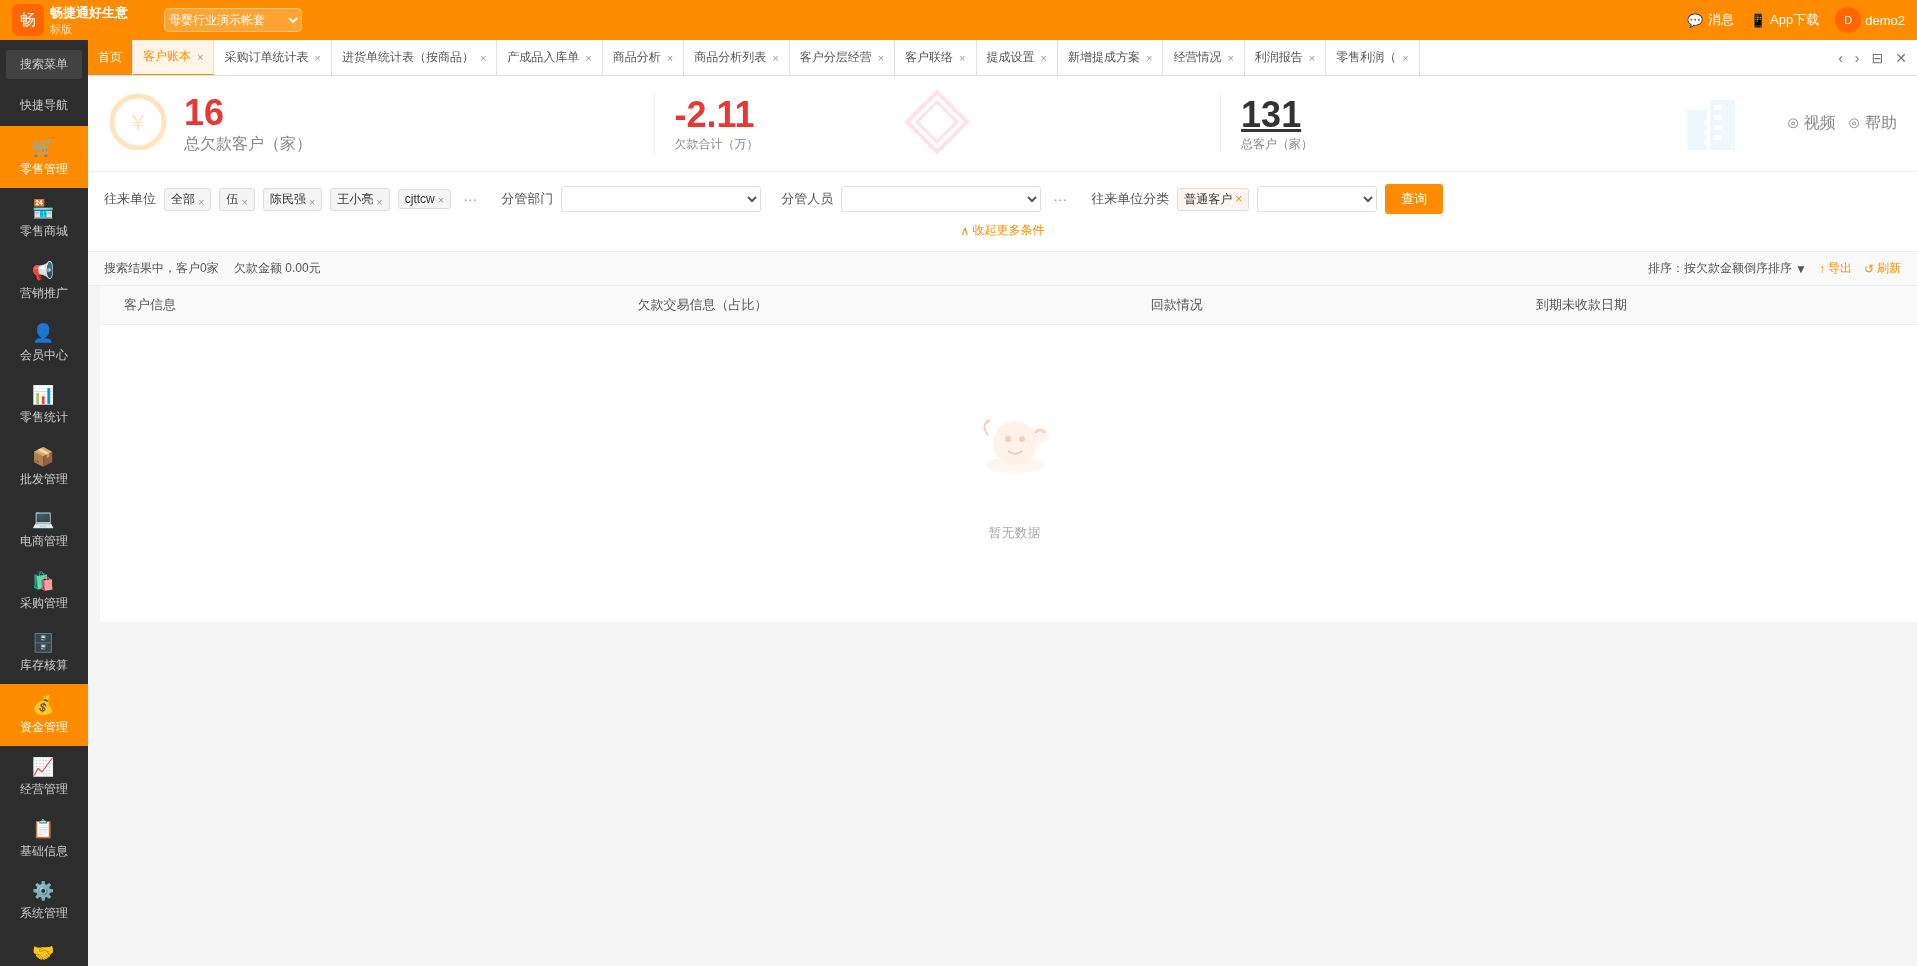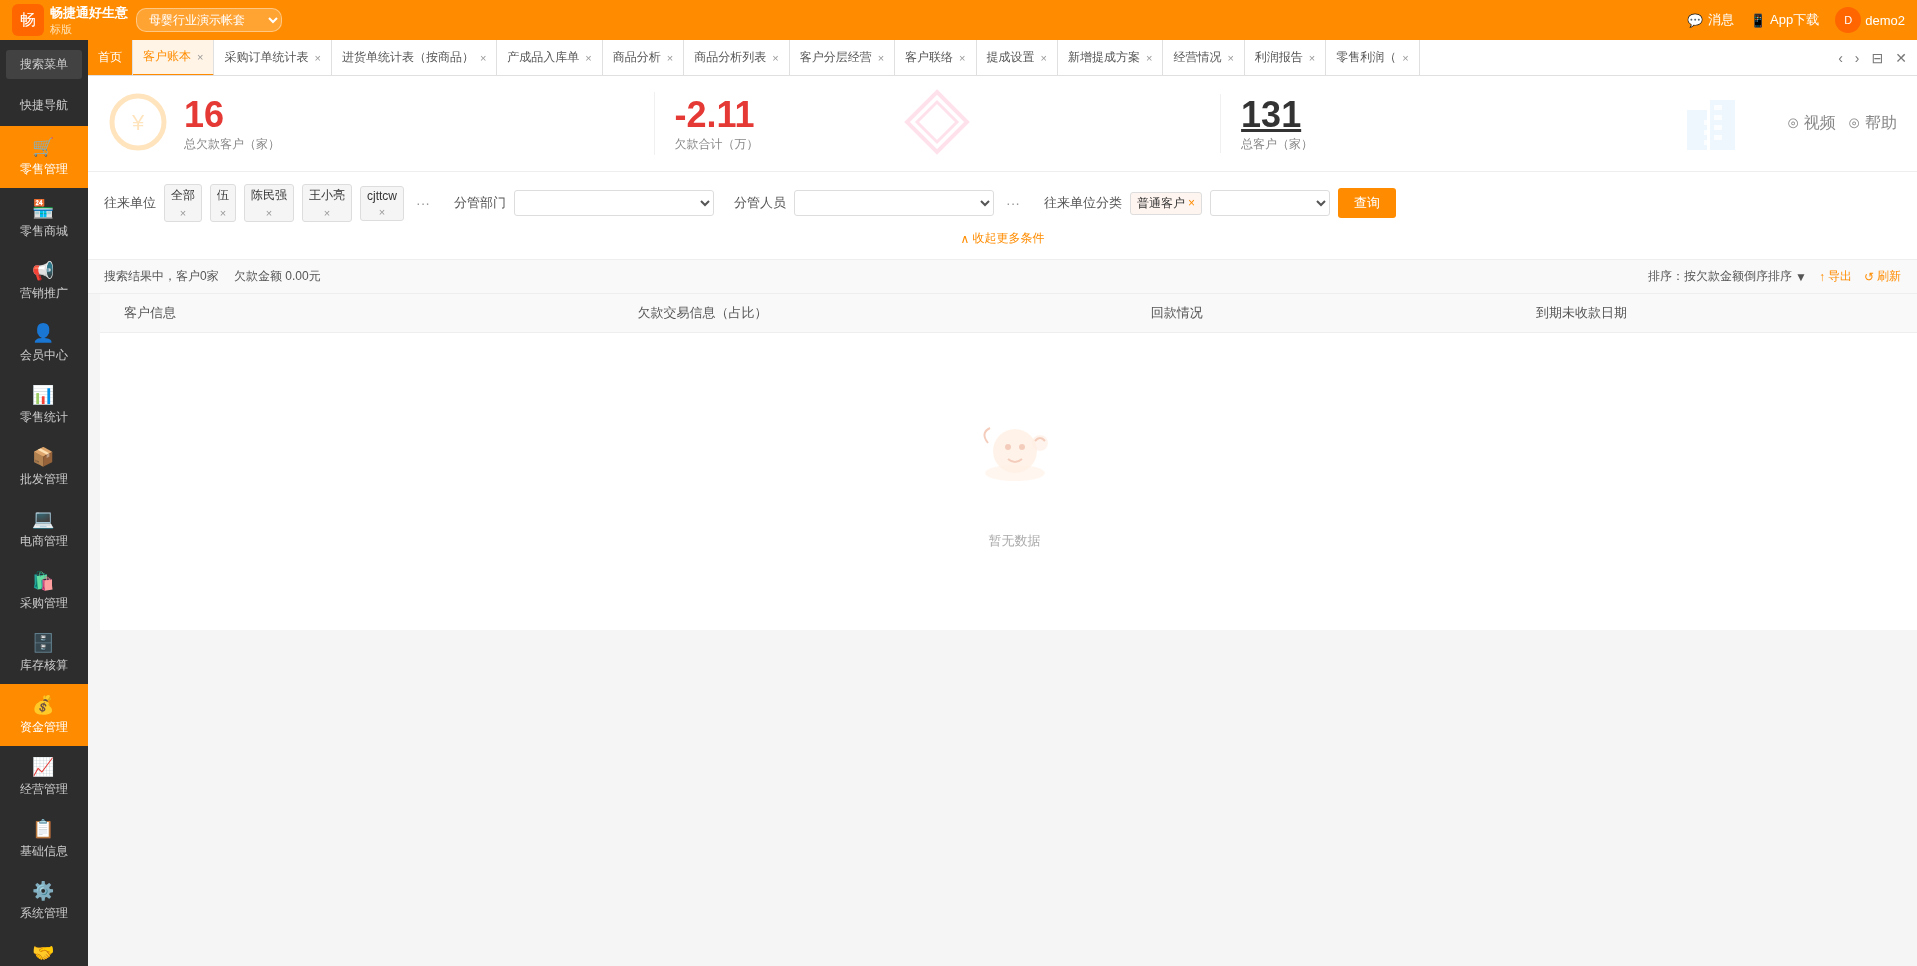--- a/index.html
+++ b/index.html
@@ -13,21 +13,21 @@
     .content-area { flex: 1; display: flex; flex-direction: column; overflow: hidden; }
     .tab-bar { background: #fff; border-bottom: 1px solid #e0e0e0; display: flex; align-items: center; flex-shrink: 0; height: 36px; }
     .main-content { flex: 1; overflow-y: auto; background: #f5f5f5; }
 
     
     .top-bar-left { display: flex; align-items: center; gap: 8px; }
     .logo-box { display: flex; align-items: center; gap: 6px; }
     .logo-icon { width: 32px; height: 32px; background: #ff6600; border-radius: 6px; display: flex; align-items: center; justify-content: center; color: #fff; font-size: 16px; }
     .logo-text { color: #fff; font-size: 13px; font-weight: bold; }
     .logo-sub { color: #ffe0b2; font-size: 11px; }
-    .store-selector { background: rgba(255,255,255,0.2); border: 1px solid rgba(255,255,255,0.4); border-radius: 10px; color: #fff; padding: 3px 20px 3px 8px; font-size: 12px; cursor: pointer; position: relative; }
+    .store-selector { background: rgba(255,255,255,0.2); border: 1px solid rgba(255,255,255,0.4); border-radius: 5px; color: #fff; padding: 3px 20px 3px 0; font-size: 12px; cursor: pointer; position: relative; margin-left: 28px; }
     .top-bar-right { display: flex; align-items: center; gap: 16px; color: #fff; font-size: 13px; }
     .top-bar-btn { display: flex; align-items: center; gap: 4px; cursor: pointer; color: #fff; }
     .avatar { width: 26px; height: 26px; border-radius: 50%; background: #ff6600; display: flex; align-items: center; justify-content: center; color: #fff; font-size: 11px; }
 
     
     .sidebar-search { padding: 10px 6px; }
     .sidebar-search-btn { width: 100%; background: rgba(255,255,255,0.1); border: none; border-radius: 3px; color: #ccc; padding: 6px 4px; font-size: 12px; cursor: pointer; text-align: center; }
     .sidebar-nav-btn { padding: 8px 6px; color: #ccc; font-size: 12px; cursor: pointer; text-align: center; }
     .sidebar-item { padding: 10px 6px; color: #ccc; font-size: 12px; cursor: pointer; text-align: center; display: flex; flex-direction: column; align-items: center; gap: 3px; }
     .sidebar-item.active { background: #ff8c00; color: #fff; }
@@ -44,21 +44,21 @@
     .tab-arrows { display: flex; align-items: center; margin-left: auto; padding: 0 4px; }
     .tab-arrow { padding: 4px 6px; cursor: pointer; color: #777; font-size: 14px; }
 
     
     .stats-section { background: #fff; display: flex; align-items: center; padding: 16px 20px; gap: 0; border-bottom: 1px solid #eee; }
 
     
     .filter-section { background: #fff; padding: 12px 16px; border-bottom: 1px solid #eee; }
     .filter-row { display: flex; align-items: center; gap: 8px; margin-bottom: 8px; flex-wrap: wrap; }
     .filter-label { color: #555; font-size: 13px; white-space: nowrap; }
-    .filter-tag { display: inline-flex; align-items: center; background: #f5f5f5; border: 1px solid #ddd; border-radius: 3px; padding: 2px 6px; font-size: 12px; gap: 3px; flex-direction: column; }
+    .filter-tag { display: inline-flex; align-items: flex-end; background: #f5f5f5; border: 1px solid #ddd; border-radius: 3px; padding: 2px 6px; font-size: 12px; gap: 3px; }
     .filter-tag-close { cursor: pointer; color: #999; font-size: 11px; }
     .filter-more { color: #999; cursor: pointer; font-size: 14px; padding: 2px 4px; }
     .filter-select { border: 1px solid #ddd; border-radius: 3px; padding: 4px 24px 4px 8px; font-size: 12px; color: #555; background: #fff; cursor: pointer; min-width: 120px; }
     .filter-select-wide { min-width: 200px; }
     .filter-tag-selected { display: inline-flex; align-items: center; border: 1px solid #ddd; border-radius: 3px; padding: 2px 6px; font-size: 12px; gap: 3px; background: #fff5f0; }
     .filter-tag-selected .tag-x { cursor: pointer; color: #ff8c00; }
     .collapse-btn { color: #ff8c00; font-size: 12px; cursor: pointer; display: flex; align-items: center; gap: 3px; margin: 0 auto; }
 
     
     .result-bar { background: #f9f9f9; padding: 8px 16px; display: flex; align-items: center; justify-content: space-between; border-bottom: 1px solid #eee; font-size: 12px; color: #555; }
@@ -247,21 +247,21 @@
 
           <div style="display:flex; align-items:center; flex:1; border-right:1px solid #f0f0f0; padding-right:20px;">
             <div style="margin-right:16px; opacity:0.25;">
               <svg width="60" height="60" viewBox="0 0 60 60">
                 <circle cx="30" cy="30" r="26" fill="none" stroke="#ff9800" stroke-width="5"></circle>
                 <text x="30" y="38" text-anchor="middle" font-size="22" fill="#ff9800">¥</text>
               </svg>
             </div>
             <div>
               <div style="font-size:36px; font-weight:bold; color:#e53935;">16</div>
-              <div style="font-size:12px; color:#888;">总欠款客户（家）</div>
+              <div style="font-size:16px; color:#888;">总欠款客户（家）</div>
             </div>
           </div>
 
           <div style="display:flex; align-items:center; flex:1; border-right:1px solid #f0f0f0; padding:0 20px; position:relative;">
             <div style="position:absolute; left:50%; transform:translateX(-50%); opacity:0.15;">
               <svg width="70" height="70" viewBox="0 0 70 70">
                 <polygon points="35,5 65,35 35,65 5,35" fill="none" stroke="#ff4081" stroke-width="4"></polygon>
                 <polygon points="35,15 55,35 35,55 15,35" fill="none" stroke="#ff4081" stroke-width="3"></polygon>
               </svg>
             </div>

